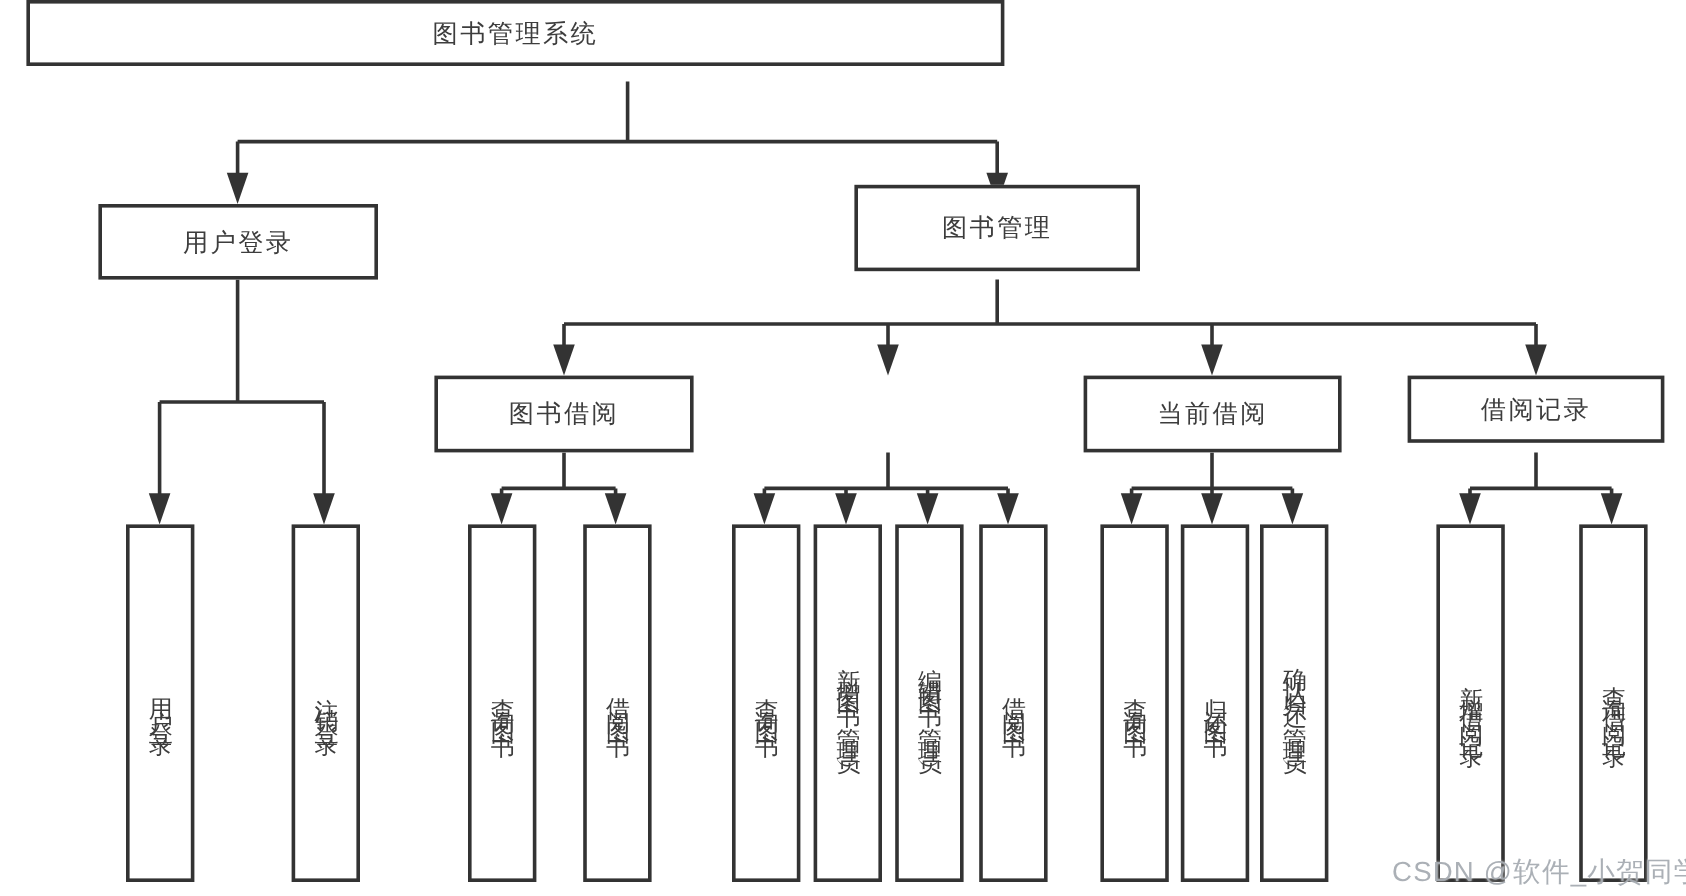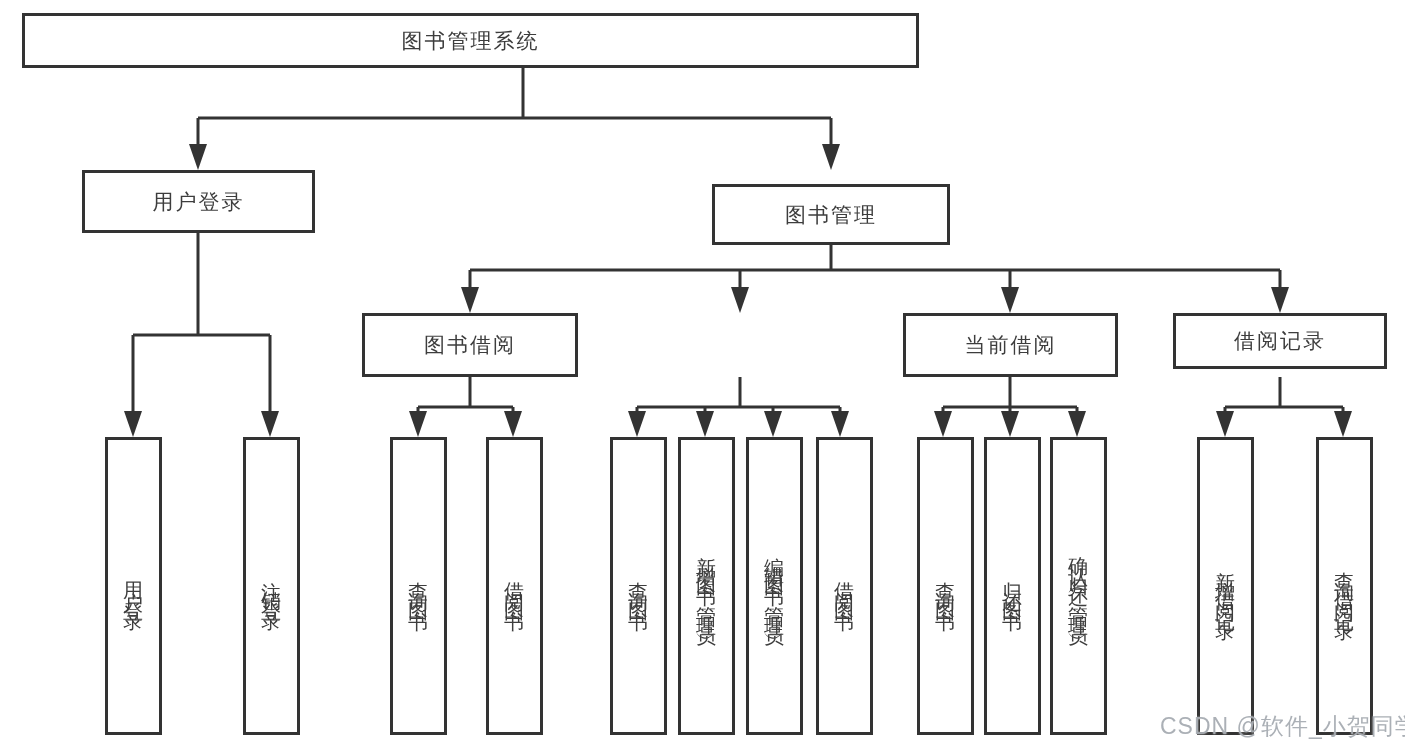--- a/index.html
+++ b/index.html
@@ -102,28 +102,28 @@
       <polygon class="arrowhead" points="764,411 782,411 773,437"></polygon>
       <polygon class="arrowhead" points="831,411 849,411 840,437"></polygon>
       <polygon class="arrowhead" points="934,411 952,411 943,437"></polygon>
       <polygon class="arrowhead" points="1001,411 1019,411 1010,437"></polygon>
       <polygon class="arrowhead" points="1068,411 1086,411 1077,437"></polygon>
       <polygon class="arrowhead" points="1216,411 1234,411 1225,437"></polygon>
       <polygon class="arrowhead" points="1334,411 1352,411 1343,437"></polygon>
     </g>
   </svg>
 
-  <div class="box" style="left:22px; top:13px; width:897px; height:55px;">
+  <div class="box" style="left:22px; top:0; width:815px; height:55px;">
     <span class="root-label">图书管理系统</span>
   </div>
 
   <div class="box" style="left:82px; top:170px; width:233px; height:63px;">
     <span class="h-label">用户登录</span>
   </div>
-  <div class="box" style="left:712px; top:184px; width:238px; height:61px;">
+  <div class="box" style="left:712px; top:154px; width:238px; height:72px;">
     <span class="h-label">图书管理</span>
   </div>
 
   <div class="box" style="left:362px; top:313px; width:216px; height:64px;">
     <span class="h-label">图书借阅</span>
   </div>
   <div class="box" style="left:903px; top:313px; width:215px; height:64px;">
     <span class="h-label">当前借阅</span>
   </div>
   <div class="box" style="left:1173px; top:313px; width:214px; height:56px;">

